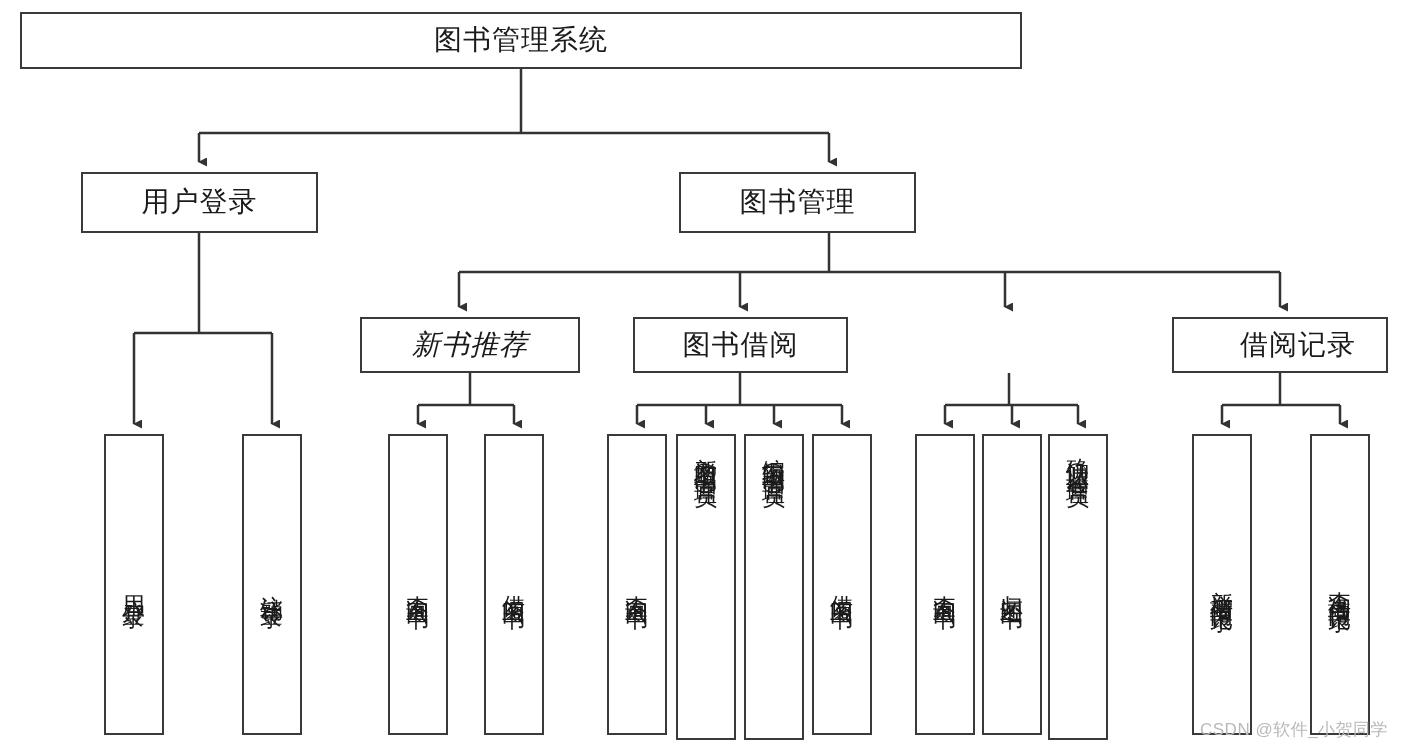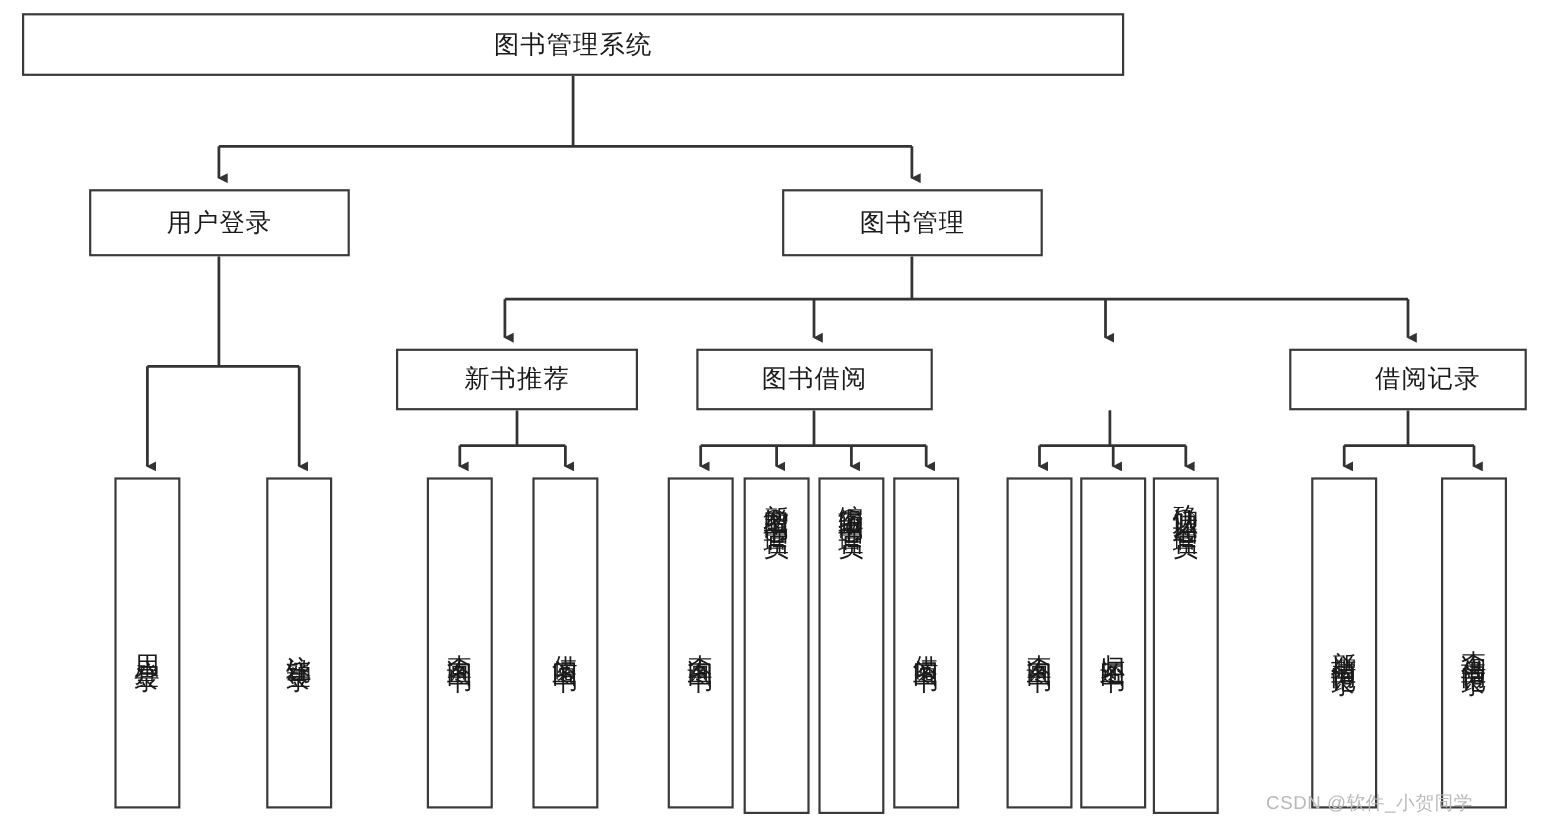--- a/index.html
+++ b/index.html
@@ -29,21 +29,21 @@
     position: absolute;
     box-sizing: border-box;
     background: #ffffff;
     border: 2px solid #3a3a3a;
     display: flex;
     align-items: center;
     justify-content: center;
     color: #1a1a1a;
   }
   .node.horiz {
-    font-size: 23px;
+    font-size: 28px;
     letter-spacing: 1px;
     line-height: 1.1;
   }
   .node.vert {
     writing-mode: vertical-rl;
     text-orientation: upright;
     font-size: 23px;
     letter-spacing: 4px;
     line-height: 1.05;
     padding-top: 4px;
@@ -107,35 +107,35 @@
         <path d="M1280,373 L1280,405"></path>
         <path d="M1222,405 L1340,405"></path>
         <path d="M1222,405 L1222,424" marker-end="url(#arrowhead)"></path>
         <path d="M1340,405 L1340,424" marker-end="url(#arrowhead)"></path>
       </g>
   </svg>
 
   <div class="node horiz" style="left: 20px; top: 12px; width: 1002px; height: 57px;">图书管理系统</div>
 
   <div class="node horiz" style="left: 81px; top: 172px; width: 237px; height: 61px;">用户登录</div>
-  <div class="node horiz" style="left: 711px; top: 172px; width: 237px; height: 61px;">图书管理</div>
+  <div class="node horiz" style="left: 679px; top: 172px; width: 237px; height: 61px;">图书管理</div>
 
-  <div class="node horiz" style="left: 360px; top: 317px; width: 220px; height: 56px;">新书推荐</div>
+  <div class="node horiz" style="left: 360px; top: 317px; width: 220px; height: 56px; font-style: italic;">新书推荐</div>
   <div class="node horiz" style="left: 633px; top: 317px; width: 215px; height: 56px;">图书借阅</div>
   <div class="node horiz" style="left: 1172px; top: 317px; width: 216px; height: 56px; padding-left: 36px;">借阅记录</div>
 
   <div class="node vert" style="left: 104px; top: 434px; width: 60px; height: 301px;">用户登录</div>
   <div class="node vert" style="left: 242px; top: 434px; width: 60px; height: 301px;">注销登录</div>
   <div class="node vert" style="left: 388px; top: 434px; width: 60px; height: 301px;">查询图书</div>
   <div class="node vert" style="left: 484px; top: 434px; width: 60px; height: 301px;">借阅图书</div>
   <div class="node vert" style="left: 607px; top: 434px; width: 60px; height: 301px;">查询图书</div>
   <div class="node vert top" style="left: 676px; top: 434px; width: 60px; height: 306px;">新增图书（管理员）</div>
   <div class="node vert top" style="left: 744px; top: 434px; width: 60px; height: 306px;">编辑图书（管理员）</div>
   <div class="node vert" style="left: 812px; top: 434px; width: 60px; height: 301px;">借阅图书</div>
   <div class="node vert" style="left: 915px; top: 434px; width: 60px; height: 301px;">查询图书</div>
   <div class="node vert" style="left: 982px; top: 434px; width: 60px; height: 301px;">归还图书</div>
   <div class="node vert top" style="left: 1048px; top: 434px; width: 60px; height: 306px;">确认归还（管理员）</div>
   <div class="node vert" style="left: 1192px; top: 434px; width: 60px; height: 301px;">新增借阅记录</div>
   <div class="node vert" style="left: 1310px; top: 434px; width: 60px; height: 301px;">查询借阅记录</div>
 
-  <div class="watermark" style="left: 1151px; top: 718px;">CSDN @软件_小贺同学</div>
+  <div class="watermark" style="left: 1200px; top: 718px;">CSDN @软件_小贺同学</div>
 
 </div>
 
 </body></html>

